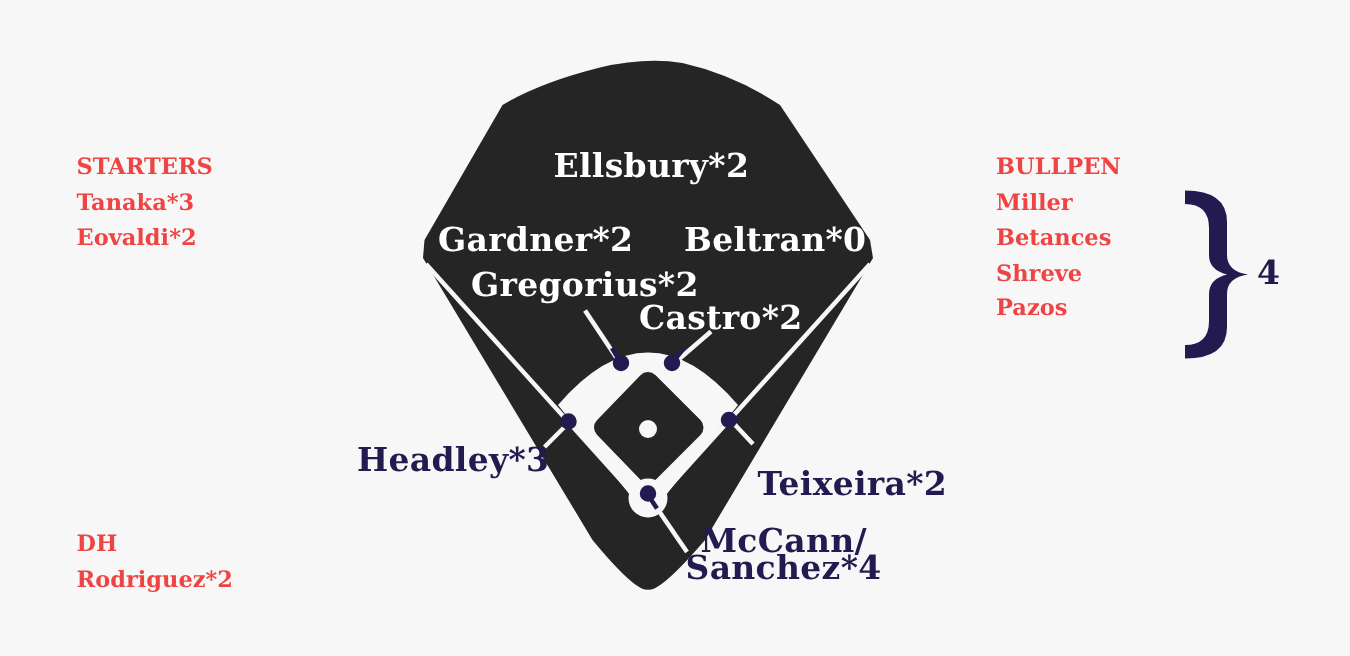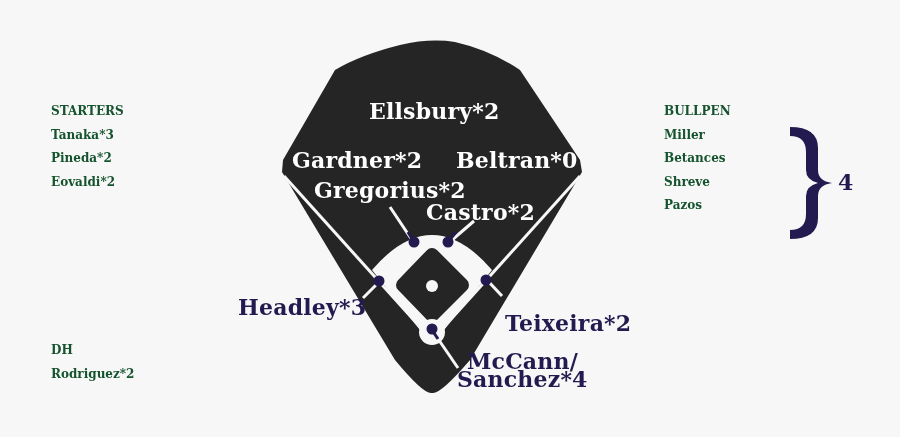--- a/index.html
+++ b/index.html
@@ -1,20 +1,20 @@
 <!DOCTYPE html>
 <html><head>
   <meta charset="utf-8">
   <style>
     html, body { margin:0; padding:0; }
     body { width:900px; height:437px; background:#f7f7f7; position:relative; overflow:hidden;
            font-family:"DejaVu Serif", serif; }
     .lbl { position:absolute; font-weight:bold; font-size:22px; line-height:23.5px; color:#231a4f; white-space:nowrap; letter-spacing:0.2px; }
     .lbl.w { color:#ffffff; }
-    .list { position:absolute; font-weight:bold; font-size:12px; line-height:23.5px; color:#14532d; }
+    .list { position:absolute; font-weight:bold; font-size:15px; line-height:23.5px; color:#ef4444; }
     .list div { white-space:nowrap; }
     svg.field { position:absolute; left:0; top:0; }
   </style>
 </head>
 <body>
 
 <svg class="field" width="900" height="437" viewBox="0 0 900 437">
 
   <path d="M335,70 Q360,55 400,45 Q430,38 455,42 Q490,50 520,70 L580,160 L582,172 L470,360 Q440,395 432,393 Q424,395 395,360 L282,172 L283,160 Z" fill="#252525"></path>
 
@@ -43,34 +43,33 @@
     <line x1="432" y1="330" x2="438" y2="339"></line>
       <circle cx="432" cy="329" r="4"></circle>
   </g>
 
   <path d="M790,127 Q818,127 818,148 L818,170 Q818,181 832,183 Q818,185 818,196 L818,218 Q818,239 790,239 L790,230 Q806,230 806,214 L806,196 Q806,186 818,183 Q806,180 806,170 L806,152 Q806,136 790,136 Z" fill="#231a4f"></path>
 </svg>
 
 <div class="list" style="left:51px; top:100px;">
   <div>STARTERS</div>
   <div>Tanaka*3</div>
-  <div>Pineda*2</div>
   <div>Eovaldi*2</div>
 </div>
 
 <div class="list" style="left:664px; top:100px;">
   <div>BULLPEN</div>
   <div>Miller</div>
   <div>Betances</div>
   <div>Shreve</div>
   <div>Pazos</div>
 </div>
 <div class="lbl" style="left:838px; top:171px;">4</div>
 
-<div class="list" style="left:51px; top:339px;">
+<div class="list" style="left:51px; top:351px;">
   <div>DH</div>
   <div>Rodriguez*2</div>
 </div>
 
 <div class="lbl w" style="left:369px; top:100px;">Ellsbury*2</div>
 <div class="lbl w" style="left:292px; top:149px;">Gardner*2</div>
 <div class="lbl w" style="left:456px; top:149px;">Beltran*0</div>
 <div class="lbl w" style="left:314px; top:179px;">Gregorius*2</div>
 <div class="lbl w" style="left:426px; top:201px;text-align:right;">Castro*2</div>
 <div class="lbl" style="left:238px; top:296px;">Headley*3</div>

